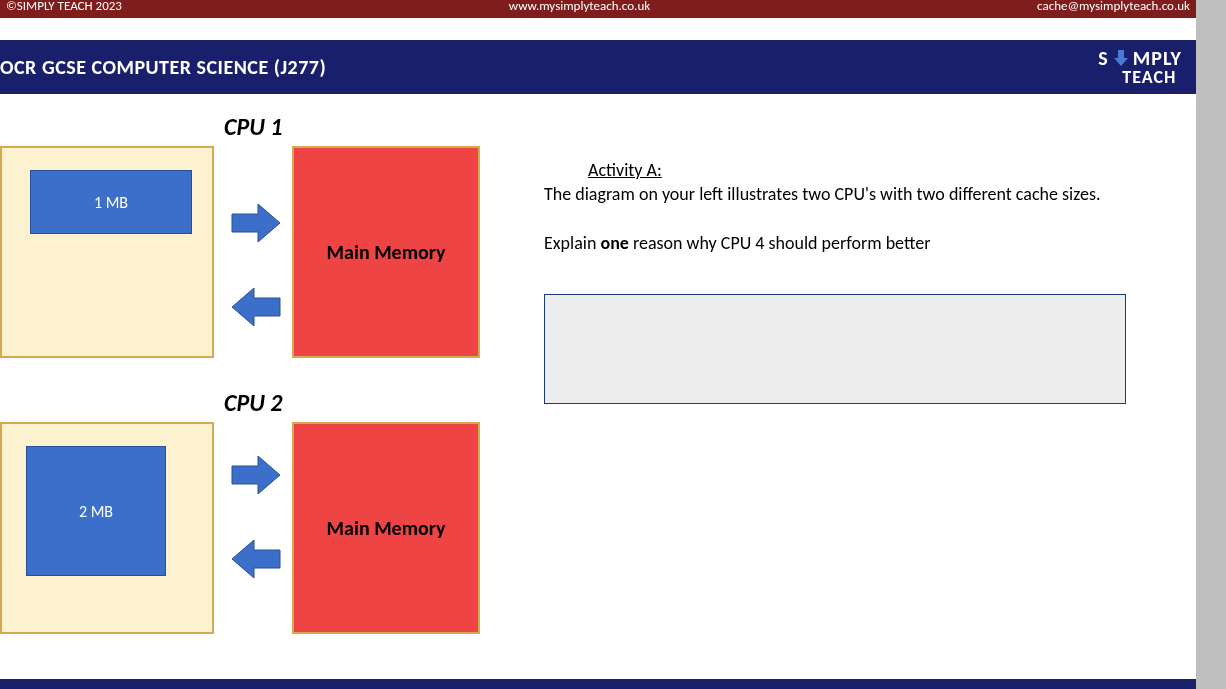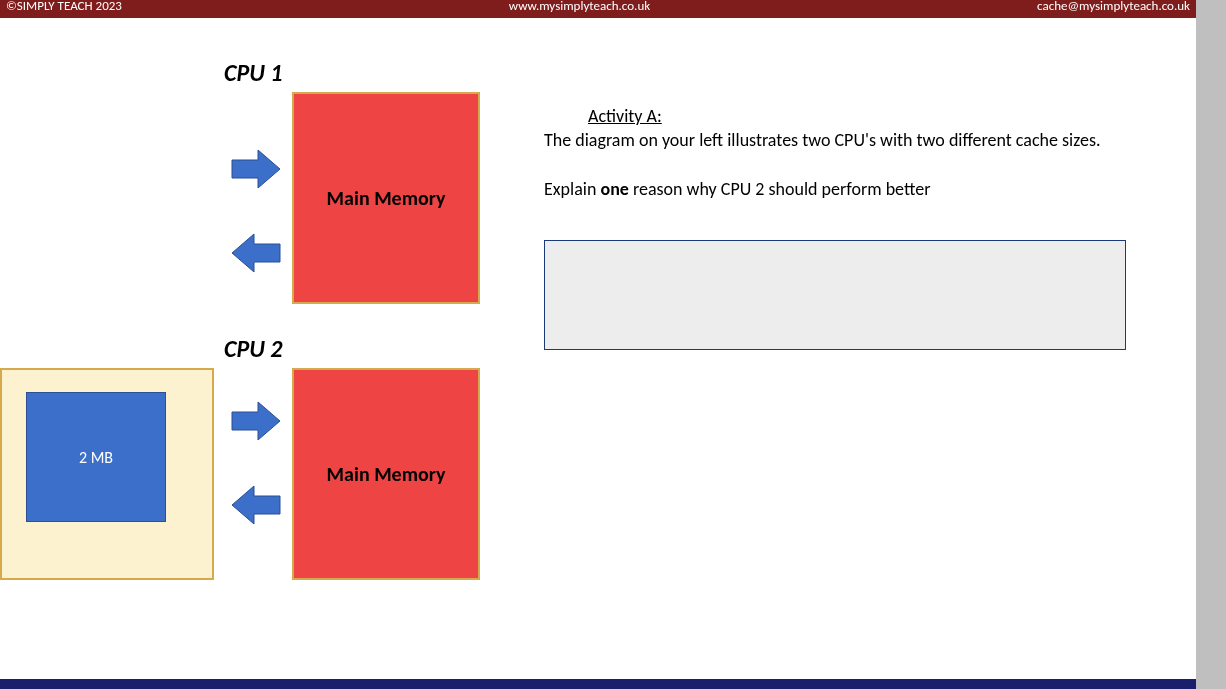--- a/index.html
+++ b/index.html
@@ -156,26 +156,42 @@
 <div class="page">
 
   <div class="top-strip">
     <div class="left">©SIMPLY TEACH 2023</div>
     <div class="center">www.mysimplyteach.co.uk</div>
     <div class="right">cache@mysimplyteach.co.uk</div>
   </div>
 
   <div class="gap"></div>
 
+  <div class="header-bar">
+    <h2>OCR GCSE COMPUTER SCIENCE (J277)</h2>
+    <div class="logo">
+      <div class="row1">
+        <span>S</span>
+        <svg width="20" height="20" viewBox="0 0 20 20">
+          <path d="M7 2 h6 v8 h4 l-7 8 -7 -8 h4 z" fill="#4a7bd4"></path>
+        </svg>
+        <span>MPLY</span>
+      </div>
+      <div class="row2">TEACH</div>
+    </div>
+  </div>
 
 
   <div class="content" style="height:560px;">
 
     <div class="cpu-label" style="left:224px; top:18px;">CPU 1</div>
 
+    <div class="cpu-box" style="left:0px; top:52px; width:214px; height:212px;">
+      <div class="cache" style="left:28px; top:22px; width:162px; height:64px;">1 MB</div>
+    </div>
 
     <svg class="arrow" style="left:228px; top:108px;" width="56" height="42">
       <path d="M4 12 h26 v-10 l22 19 -22 19 v-10 h-26 z" fill="#3b6fc9" stroke="#2a4f94" stroke-width="1"></path>
     </svg>
     <svg class="arrow" style="left:228px; top:192px;" width="56" height="42">
       <path d="M52 12 h-26 v-10 l-22 19 22 19 v-10 h26 z" fill="#3b6fc9" stroke="#2a4f94" stroke-width="1"></path>
     </svg>
 
     <div class="mem-box" style="left:292px; top:52px; width:188px; height:212px;">Main Memory</div>
 
@@ -191,21 +207,21 @@
     <svg class="arrow" style="left:228px; top:444px;" width="56" height="42">
       <path d="M52 12 h-26 v-10 l-22 19 22 19 v-10 h26 z" fill="#3b6fc9" stroke="#2a4f94" stroke-width="1"></path>
     </svg>
 
     <div class="mem-box" style="left:292px; top:328px; width:188px; height:212px;">Main Memory</div>
 
     <div class="activity">
       <span class="heading">Activity A:</span><br>
       <span>The diagram on your left illustrates two CPU's with two different cache sizes.</span>
       <br><br>
-      <span>Explain </span><b>one</b><span> reason why CPU 2 should perform better</span>
+      <span>Explain </span><b>one</b><span> reason why CPU 4 should perform better</span>
     </div>
 
     <div class="answer-box"></div>
 
   </div>
 
   <div class="bottom-strip"></div>
 </div>
 
 <div class="right-gutter"></div>

